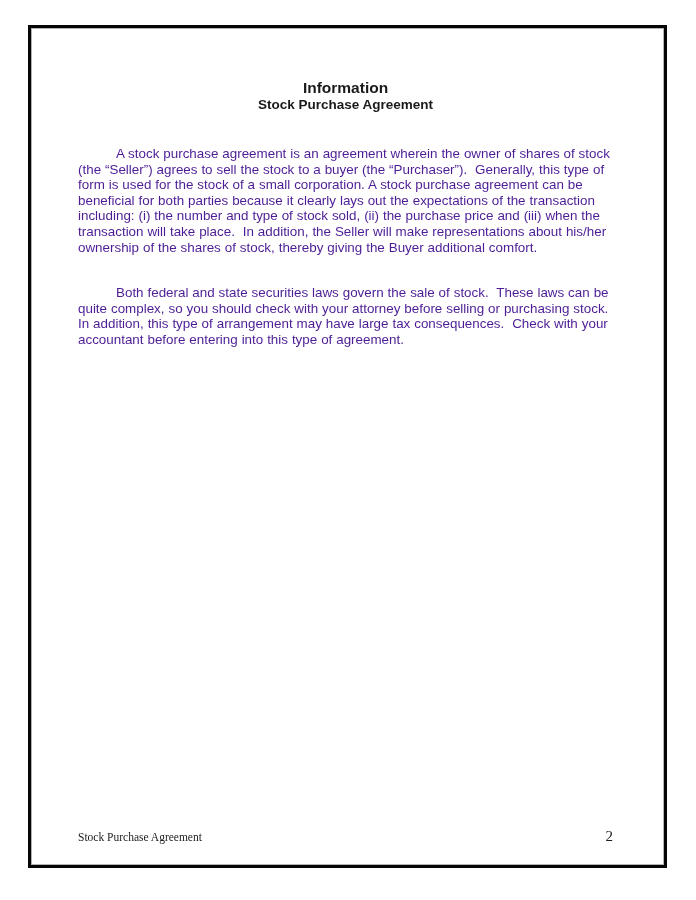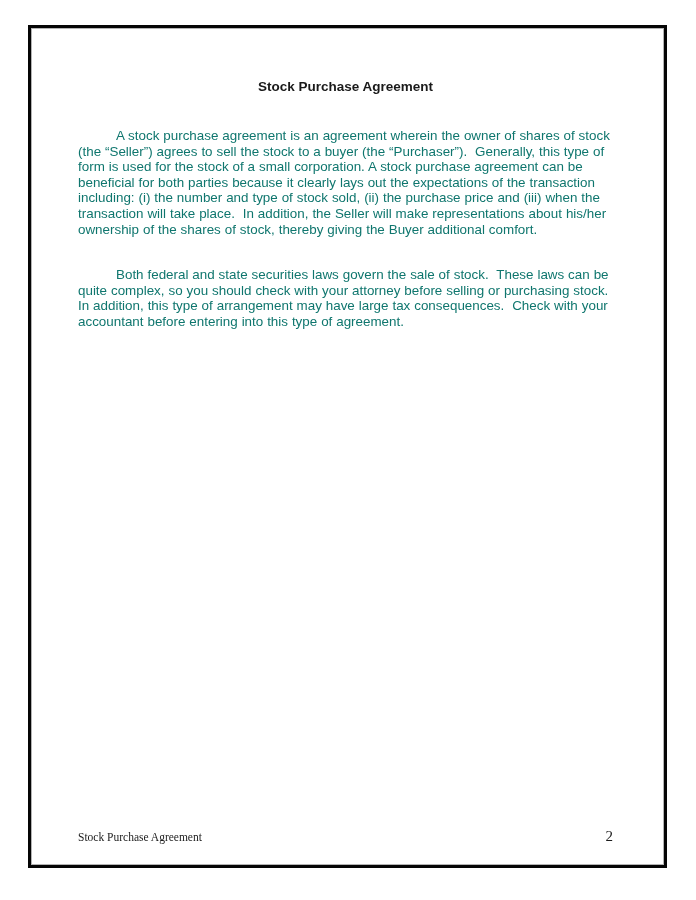--- a/index.html
+++ b/index.html
@@ -37,21 +37,21 @@
   }
   .doc-subtitle {
     font-size: 13.5px;
     font-weight: bold;
     line-height: 16px;
     font-family: "Liberation Sans", sans-serif;
   }
   .doc-body {
     margin-top: 33px;
     flex: 1 1 auto;
-    color: #0f766e;
+    color: #4c1d95;
     font-size: 13.4px;
     line-height: 15.6px;
   }
   .doc-body p {
     text-indent: 38px;
     white-space: pre-wrap;
     word-spacing: 0.2px;
   }
   .doc-body p + p { margin-top: 30px; }
   .doc-footer {
@@ -65,20 +65,21 @@
   .footer-left  { font-size: 11.5px; }
   .footer-page  { font-size: 15px; }
 </style>
 </head>
 <body>
 
 <div class="page-frame">
   <div class="page-inner">
 
     <header class="doc-header">
+      <div class="doc-title">Information</div>
       <div class="doc-subtitle">Stock Purchase Agreement</div>
     </header>
 
     <main class="doc-body">
       <p>A stock purchase agreement is an agreement wherein the owner of shares of stock (the “Seller”) agrees to sell the stock to a buyer (the “Purchaser”).  Generally, this type of form is used for the stock of a small corporation. A stock purchase agreement can be beneficial for both parties because it clearly lays out the expectations of the transaction including: (i) the number and type of stock sold, (ii) the purchase price and (iii) when the transaction will take place.  In addition, the Seller will make representations about his/her ownership of the shares of stock, thereby giving the Buyer additional comfort.</p>
       <p>Both federal and state securities laws govern the sale of stock.  These laws can be quite complex, so you should check with your attorney before selling or purchasing stock.  In addition, this type of arrangement may have large tax consequences.  Check with your accountant before entering into this type of agreement.</p>
     </main>
 
     <footer class="doc-footer">
       <span class="footer-left">Stock Purchase Agreement</span>

